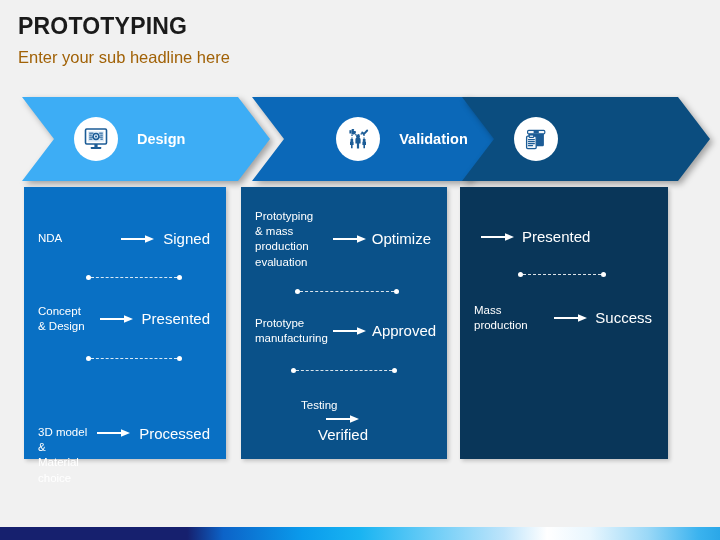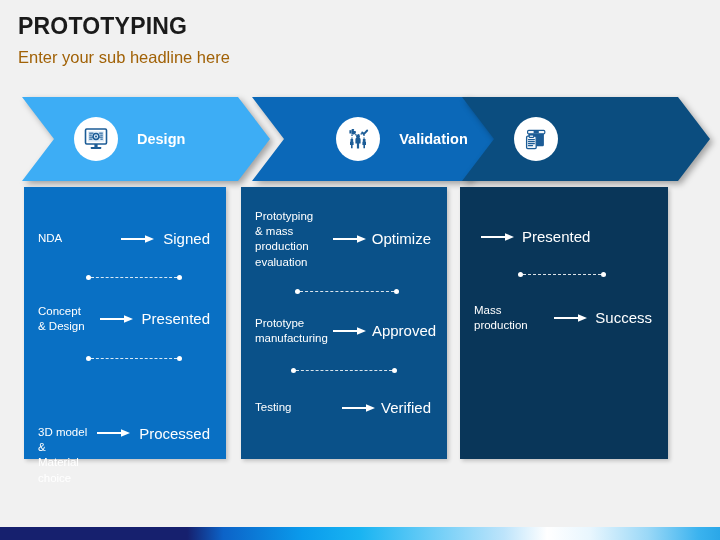--- a/index.html
+++ b/index.html
@@ -356,21 +356,21 @@
       </div>
       <div class="row-to">Approved</div>
     </div>
     <div class="separator" style="margin-top:20px;">
       <div class="sep-inner" style="padding-left:36px; padding-right:34px;">
         <span class="sep-dot"></span>
         <span class="sep-line"></span>
         <span class="sep-dot"></span>
       </div>
     </div>
-    <div class="row" style="margin-top:24px;">
+    <div class="row" style="margin-top:24px;flex-direction:column;">
       <div class="row-from">Testing</div>
       <div class="row-arrow">
         <svg class="arrow-svg" width="34" height="12" viewBox="0 0 34 12">
             <path d="M0 5h24V2.2L33 6l-9 3.8V7H0z" fill="#ffffff"></path>
           </svg>
       </div>
       <div class="row-to">Verified</div>
     </div>
     <div class="spacer"></div>
   </div>

